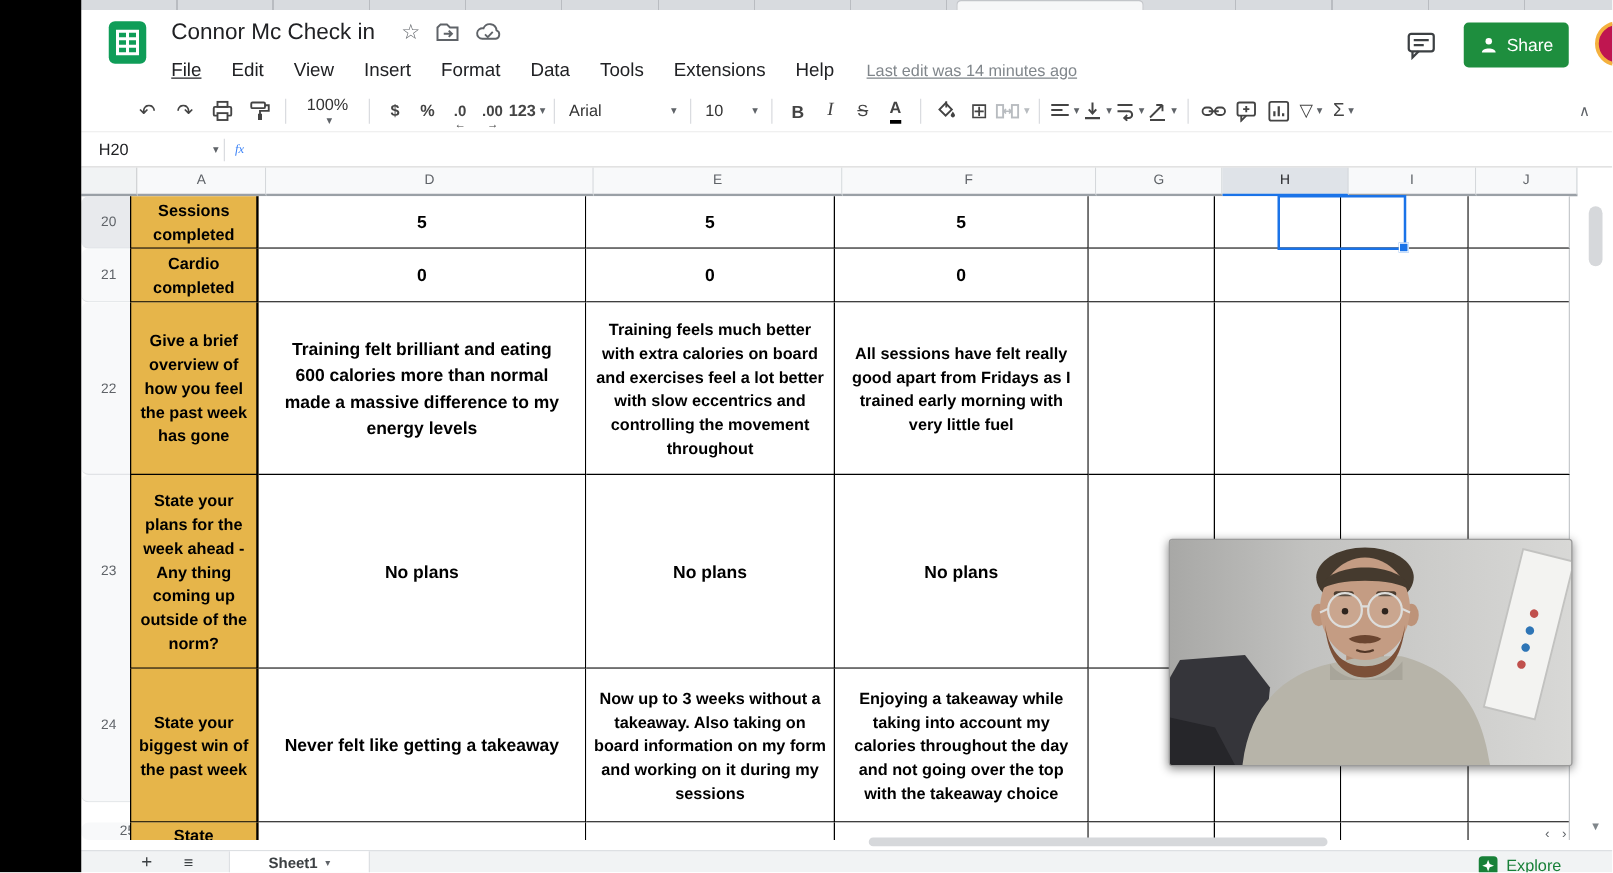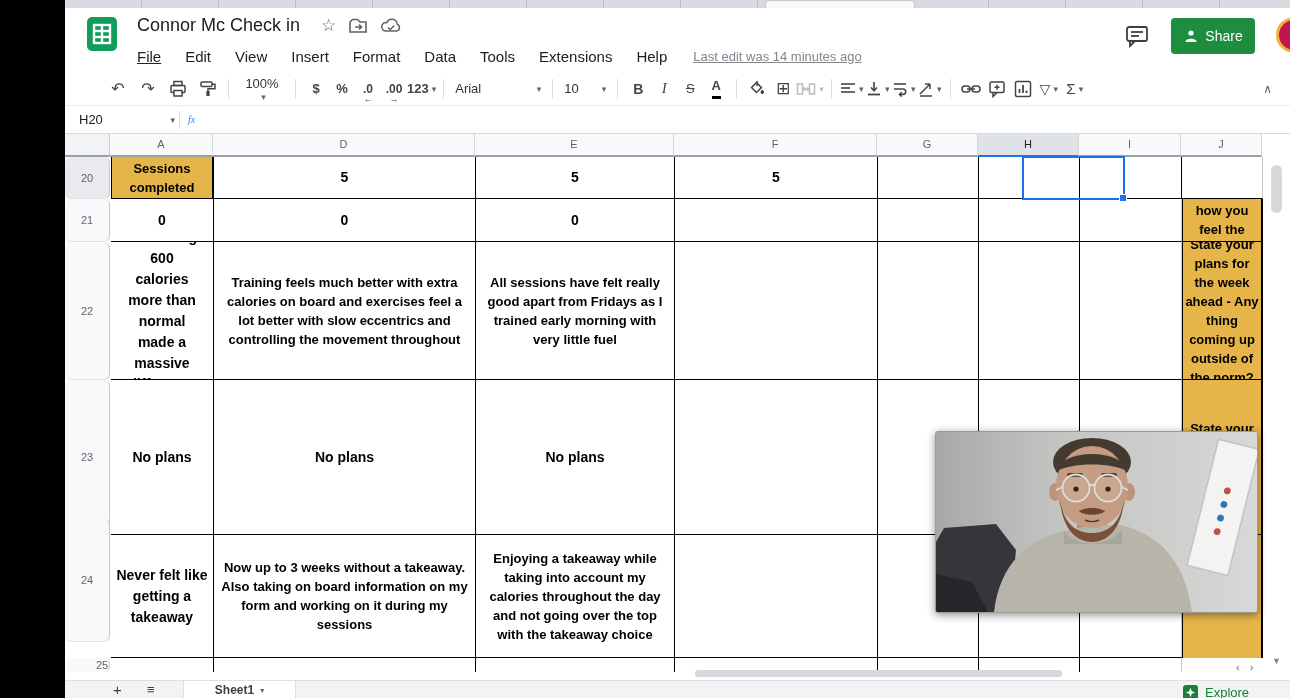--- a/index.html
+++ b/index.html
@@ -50,21 +50,21 @@
   .name-box{width:96px;padding-left:14px;display:flex;align-items:center;justify-content:space-between;font-size:13px;color:#202124;}
   .fb-sep{width:1px;height:18px;background:#dadce0;margin:0 8px 0 4px;}
   .fx{font-family:"Liberation Serif",serif;font-style:italic;color:#3b82f6;font-size:10px;margin-right:10px;}
   
   .grid-area{left:65px;top:133px;width:1203px;height:539px;background:#fff;z-index:1;}
   .corner{left:0;top:0;width:45px;height:24px;background:#f1f3f4;border-right:1px solid #c7cacd;border-bottom:2px solid #9aa0a6;box-sizing:border-box;}
   .colhead{top:0;height:24px;background:#f8f9fa;border-right:1px solid #d5d8db;border-bottom:2px solid #9aa0a6;box-sizing:border-box;display:flex;align-items:center;justify-content:center;font-size:11px;color:#5f6368;}
   .colhead.sel{background:#dfe3e8;border-bottom:2px solid #1a73e8;color:#202124;}
   .rowhead{left:0;width:45px;background:#f8f9fa;border-right:1px solid #c7cacd;border-bottom:1px solid #e1e3e6;box-sizing:border-box;display:flex;align-items:center;justify-content:center;font-size:11px;color:#5f6368;border-radius:6px;}
   .rowhead.sel{background:#e8eaed;}
-  .cells{left:46px;top:24px;display:grid;grid-template-columns:103px 262px 199px 203px 101px 101px 102px 81px;grid-template-rows:42px 43px 138px 155px 123px 14px;}
+  .cells{left:39px;top:24px;display:grid;grid-template-columns:103px 262px 199px 203px 101px 101px 102px 81px;grid-template-rows:42px 43px 138px 155px 123px 14px;}
   .cell{border-right:1px solid #000;border-bottom:1px solid #000;box-sizing:border-box;background:#fff;display:flex;align-items:center;justify-content:center;text-align:center;font-weight:bold;color:#000;font-size:13px;line-height:19px;padding:0 5px;overflow:hidden;}
   .cell.o{background:#e6b54a;border-left:1px solid #000;border-right:2px solid #000;padding:0 2px;}
   .cell.jc{border-right:1px solid #c7cacd;}
   .cell.big{font-size:14px;line-height:21px;}
   .cell.r25{border-bottom:none;align-items:flex-start;padding-top:1px;}
   .sel-box{left:957px;top:23px;width:103px;height:44px;border:2px solid #1a73e8;box-sizing:border-box;z-index:3;}
   .sel-handle{position:absolute;right:-4px;bottom:-4px;width:6px;height:6px;background:#1a73e8;border:1px solid #fff;}
   
   .vscroll-thumb{left:1271px;top:165px;width:11px;height:48px;background:#d6d8db;border-radius:6px;z-index:2;}
   .vscroll-arrow{left:1272px;top:656px;font-size:9px;color:#80868b;z-index:2;}
@@ -318,20 +318,21 @@
 
       <div class="cell o">Sessions completed</div>
       <div class="cell big">5</div>
       <div class="cell big">5</div>
       <div class="cell big">5</div>
       <div class="cell"></div>
       <div class="cell"></div>
       <div class="cell"></div>
       <div class="cell jc"></div>
 
+      <div class="cell o">Cardio completed</div>
       <div class="cell big">0</div>
       <div class="cell big">0</div>
       <div class="cell big">0</div>
       <div class="cell"></div>
       <div class="cell"></div>
       <div class="cell"></div>
       <div class="cell jc"></div>
 
       <div class="cell o">Give a brief overview of how you feel the past week has gone</div>
       <div class="cell big" style="padding:0 14px;">Training felt brilliant and eating 600 calories more than normal made a massive difference to my energy levels</div>

